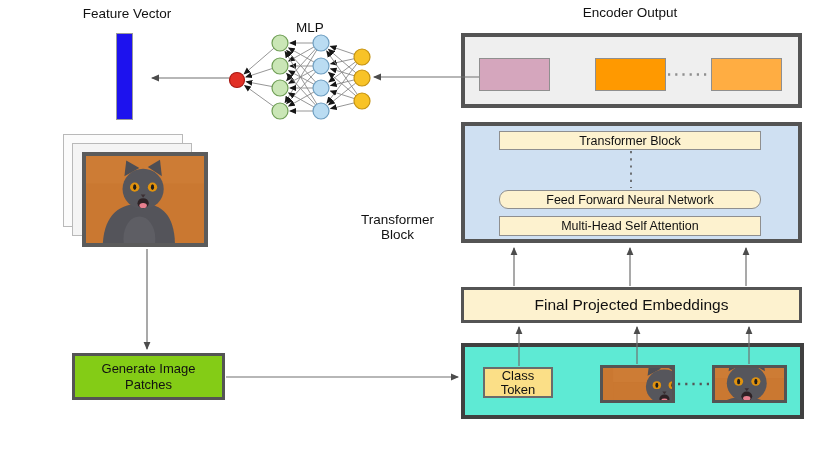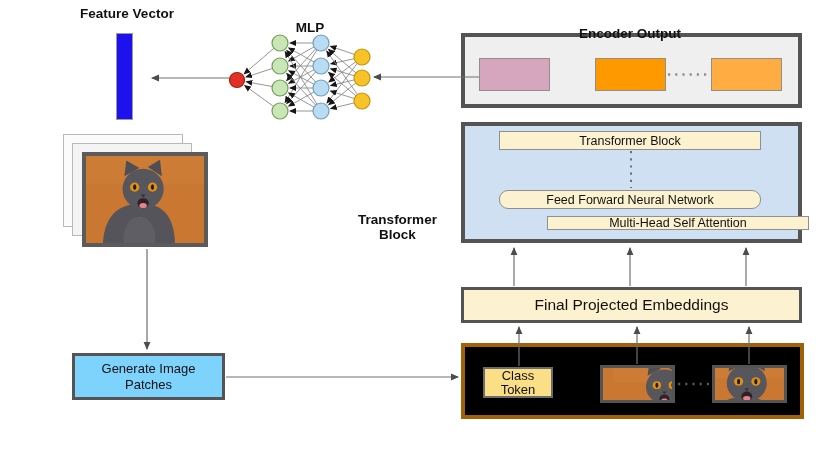--- a/index.html
+++ b/index.html
@@ -1,61 +1,61 @@
 <!DOCTYPE html>
 <html><head>
 <meta charset="utf-8">
 <style>
   html,body{margin:0;padding:0;background:#ffffff;}
   #canvas{position:relative;width:830px;height:467px;background:#ffffff;overflow:hidden;
           font-family:"Liberation Sans",sans-serif;color:#111;}
   .abs{position:absolute;box-sizing:border-box;}
-  .title{font-weight:bold;font-size:13.5px;text-align:center;line-height:15px;white-space:pre-line;z-index:2;}
+  .title{font-weight:normal;font-size:13.5px;text-align:center;line-height:15px;white-space:pre-line;z-index:2;}
   
   #feature-bar{left:116px;top:33px;width:17px;height:87px;background:#1d12ee;border:1px solid #9a9a9a;z-index:1;}
   
   .sheet{background:#fbfbfb;border:1px solid #b9b9b9;z-index:1;}
   #sheet-back{left:63px;top:134px;width:120px;height:93px;}
   #sheet-mid{left:72px;top:143px;width:120px;height:93px;background:#f4f4f4;}
   #cat-figure{left:82px;top:152px;width:126px;height:95px;border:4px solid #5b5b5b;z-index:1;background:#ca7831;}
   #cat-figure svg{display:block;}
   
-  #gip-box{left:72px;top:353px;width:153px;height:47px;background:#7dd3fc;border:3px solid #545454;
+  #gip-box{left:72px;top:353px;width:153px;height:47px;background:#84cc16;border:3px solid #545454;
            display:flex;align-items:center;justify-content:center;text-align:center;
            font-size:13px;line-height:16px;white-space:pre-line;z-index:1;}
   
   #encoder-box{left:461px;top:33px;width:341px;height:75px;background:#efefef;border:4px solid #545454;z-index:1;}
   .enc-chip{position:absolute;box-sizing:border-box;width:71px;height:33px;top:21px;border:1px solid #8f8f8f;}
   #chip-pink{left:14px;background:#d5a6bd;}
   #chip-orange1{left:130px;background:#ff9900;}
   #chip-orange2{left:246px;background:#ffad42;}
   
   #tb-box{left:461px;top:122px;width:341px;height:121px;background:#cfe0f2;border:4px solid #545454;z-index:1;}
   .tb-layer{position:absolute;box-sizing:border-box;left:34px;width:262px;height:19px;background:#fdf2cf;
             border:1px solid #8f8f8f;display:flex;align-items:center;justify-content:center;font-size:12.5px;}
   #tb-layer-0{top:5px;}
   #tb-layer-1{top:64px;border-radius:9px;}
-  #tb-layer-2{top:90px;height:14px;margin-left:48px;}
+  #tb-layer-2{top:90px;height:20px;}
   
   #tb-side-label{left:345px;top:212px;width:105px;}
   
   #fpe-bar{left:461px;top:287px;width:341px;height:36px;background:#fdf2cf;border:3px solid #545454;
            display:flex;align-items:center;justify-content:center;font-size:15.5px;z-index:1;}
   
-  #patches-box{left:461px;top:343px;width:343px;height:76px;background:#000000;border:4px solid #a16207;z-index:1;}
+  #patches-box{left:461px;top:343px;width:343px;height:76px;background:#5eead4;border:4px solid #404040;z-index:1;}
   #class-token{position:absolute;box-sizing:border-box;left:18px;top:20px;width:70px;height:31px;background:#fbdf87;
                border:2px solid #6b6b6b;display:flex;align-items:center;justify-content:center;text-align:center;
                font-size:13px;line-height:14px;white-space:pre-line;}
   .patch{position:absolute;box-sizing:border-box;top:18px;width:75px;height:38px;border:3px solid #545454;background:#ca7831;}
   #patch-1{left:135px;} #patch-2{left:247px;}
   .patch svg{display:block;}
   
   #title-feature{left:57px;top:6px;width:140px;}
   #title-mlp{left:270px;top:20px;width:80px;}
-  #title-encoder{left:540px;top:5px;width:180px;margin-top:21px;}
+  #title-encoder{left:540px;top:5px;width:180px;}
   
   #overlay{position:absolute;left:0;top:0;z-index:5;pointer-events:none;}
 </style>
 </head>
 <body>
 
 <div id="canvas">
 
   <div class="abs title" id="title-feature">Feature Vector</div>
   <div class="abs title" id="title-mlp">MLP</div>

